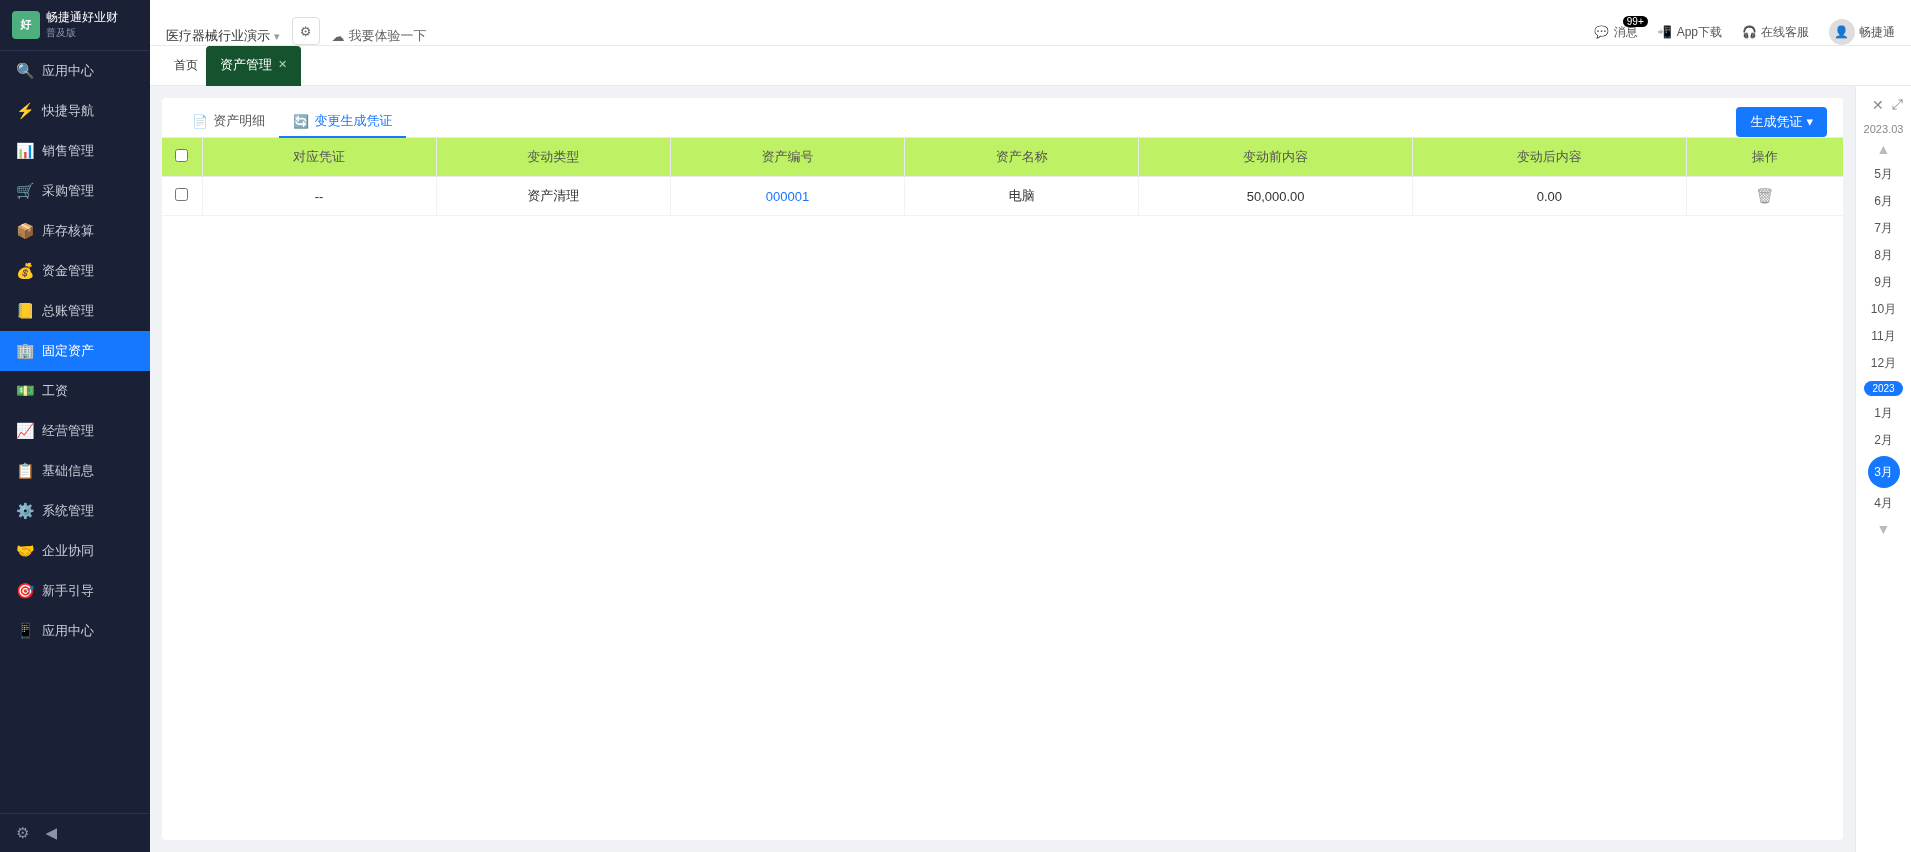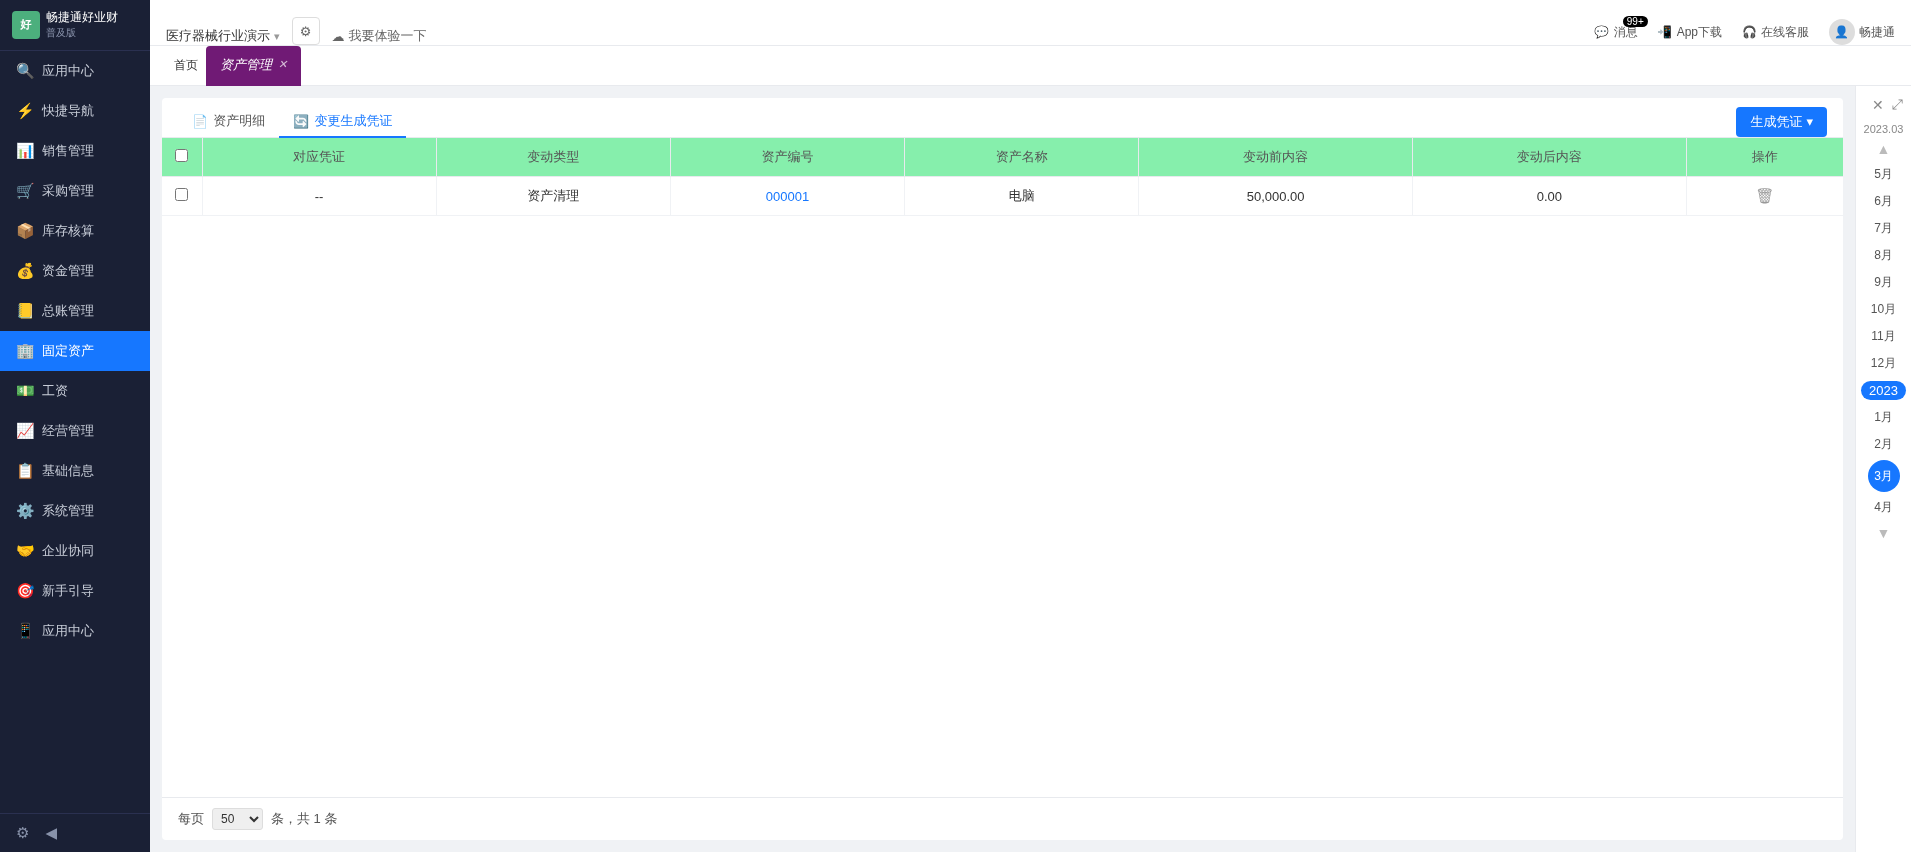--- a/index.html
+++ b/index.html
@@ -173,24 +173,23 @@
       height: 40px;
       display: flex;
       align-items: center;
       padding: 0 14px;
       font-size: 13px;
       cursor: pointer;
       color: #555;
       border-bottom: 2px solid transparent;
     }
     .tab-item.active {
-      background: #701a75;
+      background: #14532d;
       color: #fff;
       border-radius: 4px 4px 0 0;
-      font-style: italic;
     }
     .tab-item .close-tab {
       margin-left: 6px;
       font-size: 11px;
       opacity: 0.7;
     }
     .tab-home {
       color: #333;
       font-size: 12px;
       padding: 0 8px;
@@ -259,21 +258,21 @@
     .table-wrapper {
       flex: 1;
       overflow: auto;
     }
     table {
       width: 100%;
       border-collapse: collapse;
       font-size: 13px;
     }
     thead tr {
-      background: #86efac;
+      background: #bef264;
     }
     th {
       padding: 10px 12px;
       text-align: center;
       color: #555;
       font-weight: normal;
       border-bottom: 1px solid #e8eaee;
       border-right: 1px solid #e8eaee;
       white-space: nowrap;
     }
@@ -545,49 +544,39 @@
       <td>50,000.00</td>
       <td>0.00</td>
       <td>
         <button class="delete-btn">🗑</button>
       </td>
     </tr>
             </tbody>
         </table>
       </div>
 
-      <div class="pagination">
-        <span>每页</span>
-        <select class="page-size-select">
-          <option>50</option>
-          <option>10</option>
-          <option>20</option>
-          <option>100</option>
-        </select>
-        <span>条，共 1 条</span>
-      </div>
     </div>
 
     <div class="right-panel">
       <div class="right-panel-header">
         <button class="panel-btn">✕</button>
         <button class="panel-btn">⤢</button>
       </div>
       <div class="calendar-panel">
         <div class="calendar-year">2023.03</div>
         <button class="scroll-btn">▲</button>
         <div class="calendar-month">5月</div>
         <div class="calendar-month">6月</div>
         <div class="calendar-month">7月</div>
         <div class="calendar-month">8月</div>
         <div class="calendar-month">9月</div>
         <div class="calendar-month">10月</div>
         <div class="calendar-month">11月</div>
         <div class="calendar-month">12月</div>
-        <div style="background:#1677ff;color:#fff;border-radius:10px;font-size:13px;padding:2px 8px;margin:4px auto;text-align:center;">2023</div>
+        <div style="background:#1677ff;color:#fff;border-radius:10px;font-size:10px;padding:2px 8px;margin:4px auto;text-align:center;">2023</div>
         <div class="calendar-month">1月</div>
         <div class="calendar-month">2月</div>
         <div style="background:#1677ff;color:#ffffff;border-radius:50%;width:32px;height:32px;line-height:32px;margin:2px auto;text-align:center;font-size:12px;cursor:pointer;">3月</div>
         <div class="calendar-month">4月</div>
         <button class="scroll-btn">▼</button>
       </div>
     </div>
   </div>
 </div>
 

